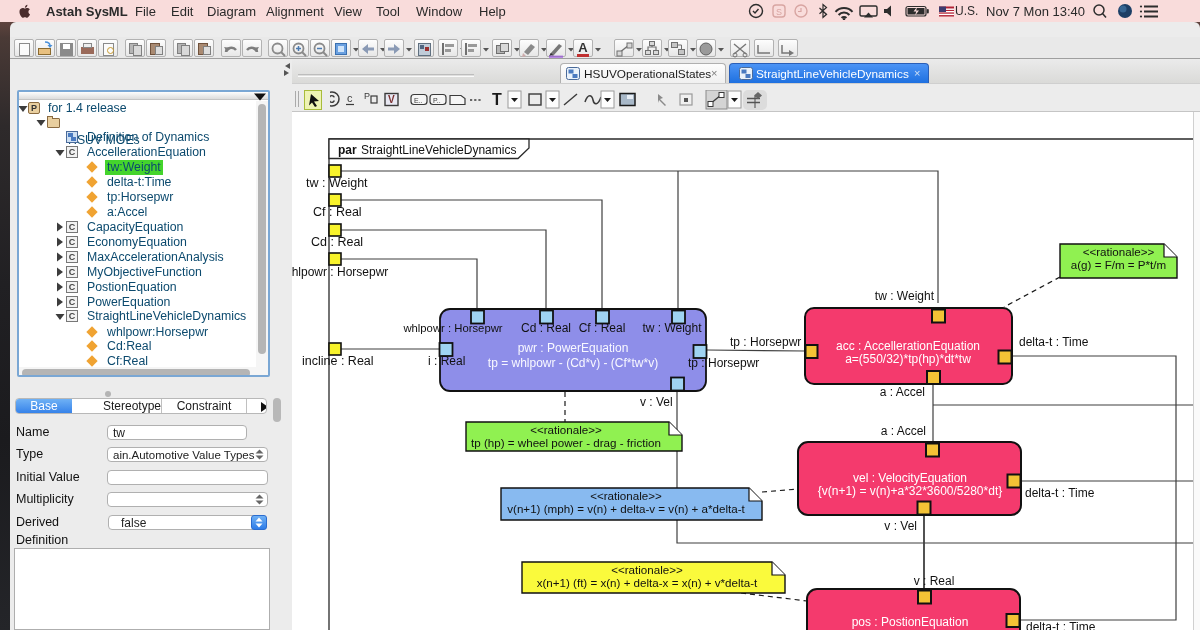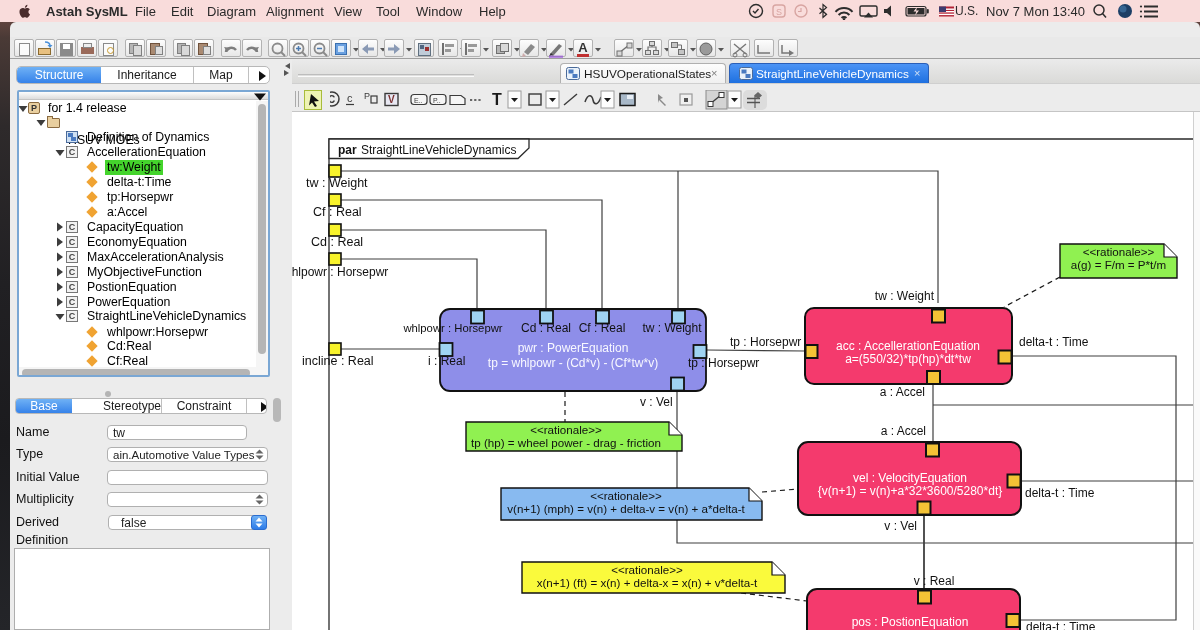--- a/index.html
+++ b/index.html
@@ -1,19 +1,19 @@
 <!DOCTYPE html>
 <html><head><meta charset="utf-8"><style>
 *{margin:0;padding:0;box-sizing:border-box}
 html,body{width:1200px;height:630px;overflow:hidden;font-family:"Liberation Sans",sans-serif}
 .abs{position:absolute}
 .tbtn{position:absolute;top:2px;width:20px;height:18px;background:linear-gradient(#fdfdfd,#e7e7e7);border:1px solid #b2b2b2;border-radius:2px}
 .tdd{position:absolute;top:2px;width:8px;height:18px}
 .doc{position:absolute;left:4px;top:3px;width:11px;height:13px;background:#fbfbfb;border:1px solid #8a8a8a}
-.tree-row{position:absolute;height:15px;font-size:12.3px;color:#000000;white-space:nowrap}
+.tree-row{position:absolute;height:15px;font-size:12.3px;color:#0c4a6e;white-space:nowrap}
 .flbl{position:absolute;font-size:12.5px;color:#111;white-space:nowrap}
 .fld{position:absolute;background:#fff;border:1px solid #b0b0b0;border-radius:4px;font-size:12px;color:#222;overflow:hidden;white-space:nowrap}
 svg text{font-family:"Liberation Sans",sans-serif}
 </style></head><body>
 
 <div class="abs" style="left:0;top:0;width:1200px;height:630px;background:linear-gradient(180deg,#7a5048 0%,#4a3a36 6%,#2e2a2b 20%,#212023 45%,#1b1b1e 70%,#242529 100%)"></div>
 <div class="abs" style="left:0;top:0;width:1200px;height:22px;background:#f9dcdb;font-size:13px;color:#2a2a2a">
 <svg class="abs" style="left:19px;top:4px" width="13" height="15" viewBox="0 0 13 15">
       <path fill="#4a2d2d" d="M9.4 7.9c0-1.7 1.4-2.5 1.5-2.6-.8-1.2-2-1.3-2.5-1.4-1-.1-2 .6-2.5.6-.5 0-1.3-.6-2.2-.6C2.6 4 1.6 4.6 1 5.6c-1.1 2-.3 4.9.8 6.5.5.8 1.2 1.7 2 1.6.8 0 1.1-.5 2.1-.5s1.3.5 2.2.5c.9 0 1.5-.8 2-1.6.6-.9.9-1.8.9-1.9 0 0-1.6-.6-1.6-2.3zM7.8 2.8c.4-.5.7-1.3.6-2-.6 0-1.4.4-1.8 1-.4.4-.8 1.2-.7 1.9.7.1 1.4-.4 1.9-.9z"></path>
     </svg>
@@ -270,28 +270,20 @@
       </div>
 <div class="tbtn" style="left:768px">
         <svg width="18" height="18" style="position:absolute;left:0;top:0">
           <path d="M3 5v8h7" fill="none" stroke="#777" stroke-width="1.5"></path>
           <path d="M15 13l-5-3v6z" fill="#777"></path>
         </svg>
       </div>
 </div>
 </div>
 <div class="abs" style="left:10px;top:59px;width:282px;height:571px;background:#ececec;overflow:hidden">
-<div class="abs" style="left:6px;top:7px;width:254px;height:18px;background:#fff;border:1px solid #b8b8b8;border-radius:5px;overflow:hidden">
-      <div class="abs" style="left:0;top:0;width:84px;height:18px;background:linear-gradient(#6fb1f5,#2e7ce8);color:#fff;font-size:12px;text-align:center;line-height:17px;border-radius:4px 0 0 4px">Structure</div>
-      <div class="abs" style="left:84px;top:0;width:93px;height:18px;border-right:1px solid #c0c0c0;color:#1a1a1a;font-size:12px;text-align:center;line-height:17px">Inheritance</div>
-      <div class="abs" style="left:177px;top:0;width:55px;height:18px;border-right:1px solid #c0c0c0;color:#1a1a1a;font-size:12px;text-align:center;line-height:17px">Map</div>
-      <svg class="abs" style="left:236px;top:0" width="18" height="18">
-        <path d="M6 4l7 5-7 5z" fill="#111"></path>
-      </svg>
-    </div>
 <div class="abs" style="left:7px;top:31px;width:253px;height:287px;background:#fff;border:2px solid #7aa7d4;border-radius:2px;overflow:hidden">
 <div class="abs" style="left:0;top:0;width:249px;height:8px;background:linear-gradient(#fdfdfd,#dcdcdc);border-bottom:1px solid #c5c5c5"></div>
 <svg class="abs" style="left:234px;top:0" width="14" height="9">
         <path d="M1 1.5h12l-6 7z" fill="#111"></path>
       </svg>
 <svg class="abs" style="left:-1px;top:12px" width="10" height="10">
         <path d="M0.5 2l9 0-4.5 6z" fill="#3c3c3c"></path>
       </svg>
 <div class="abs" style="left:9px;top:10px;width:12px;height:12px;background:#e9cf9f;border:1px solid #8a6a40;border-radius:2px;font-size:9px;font-weight:bold;color:#333;text-align:center;line-height:11px">P</div>
 <div class="tree-row" style="left:29px;top:9px">for 1.4 release</div>

